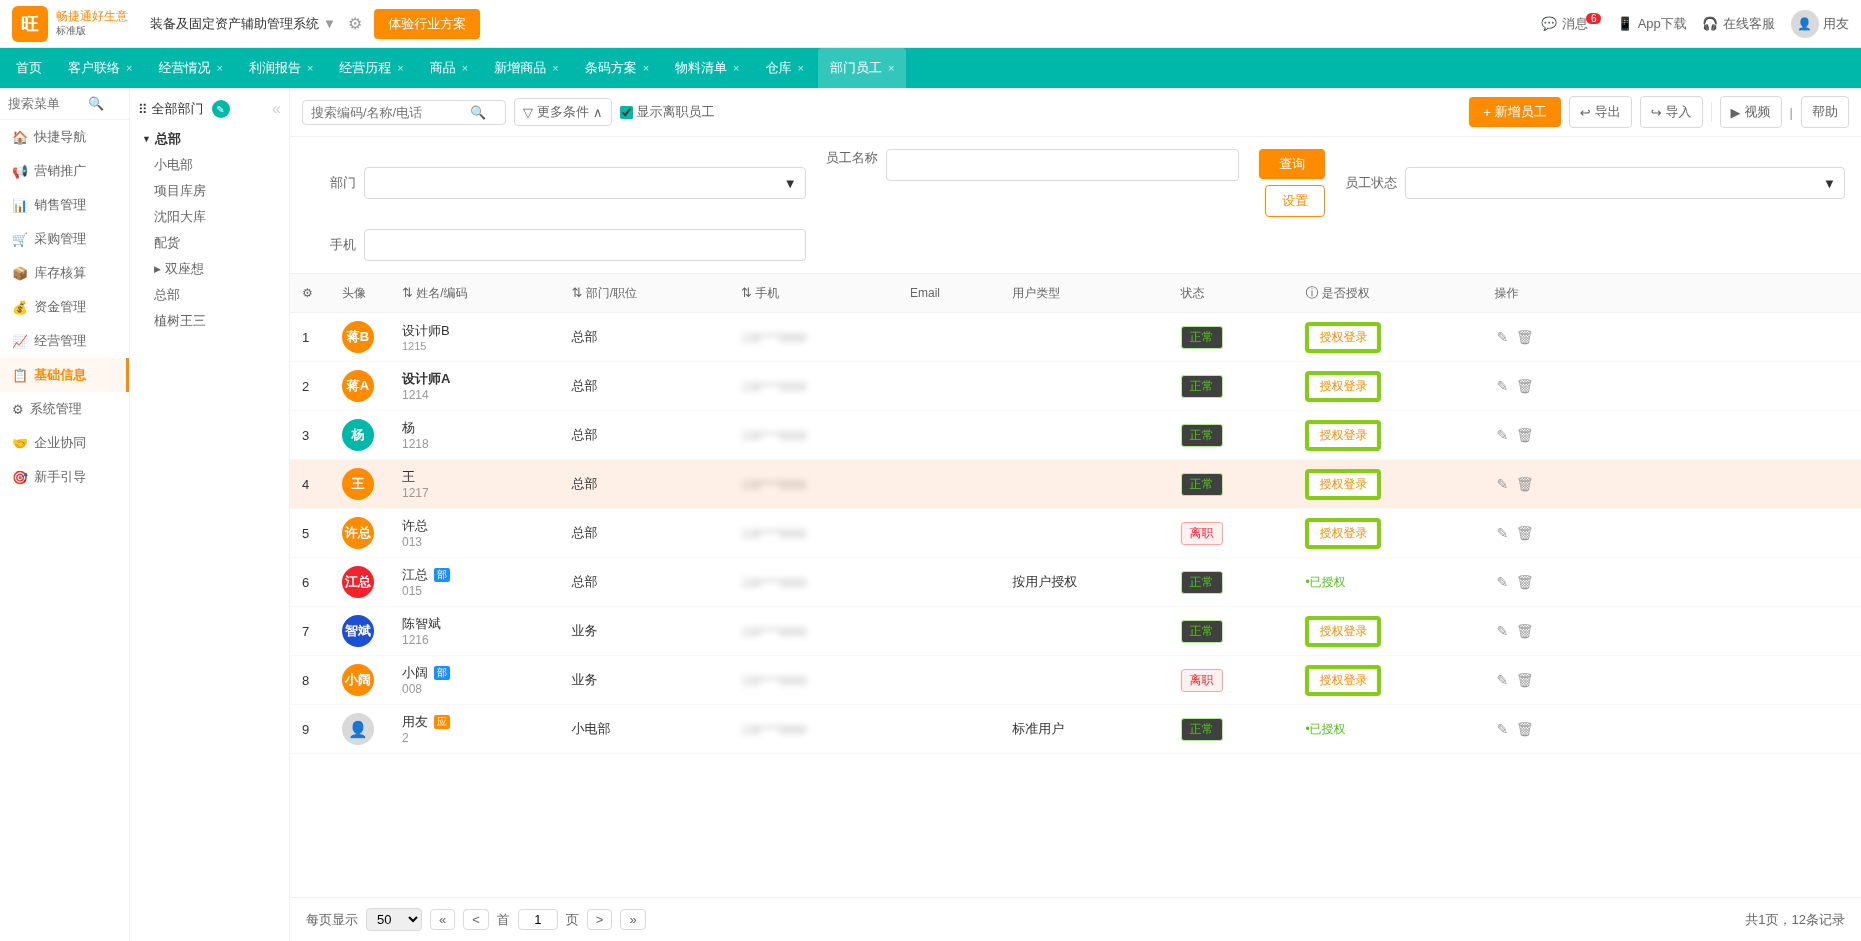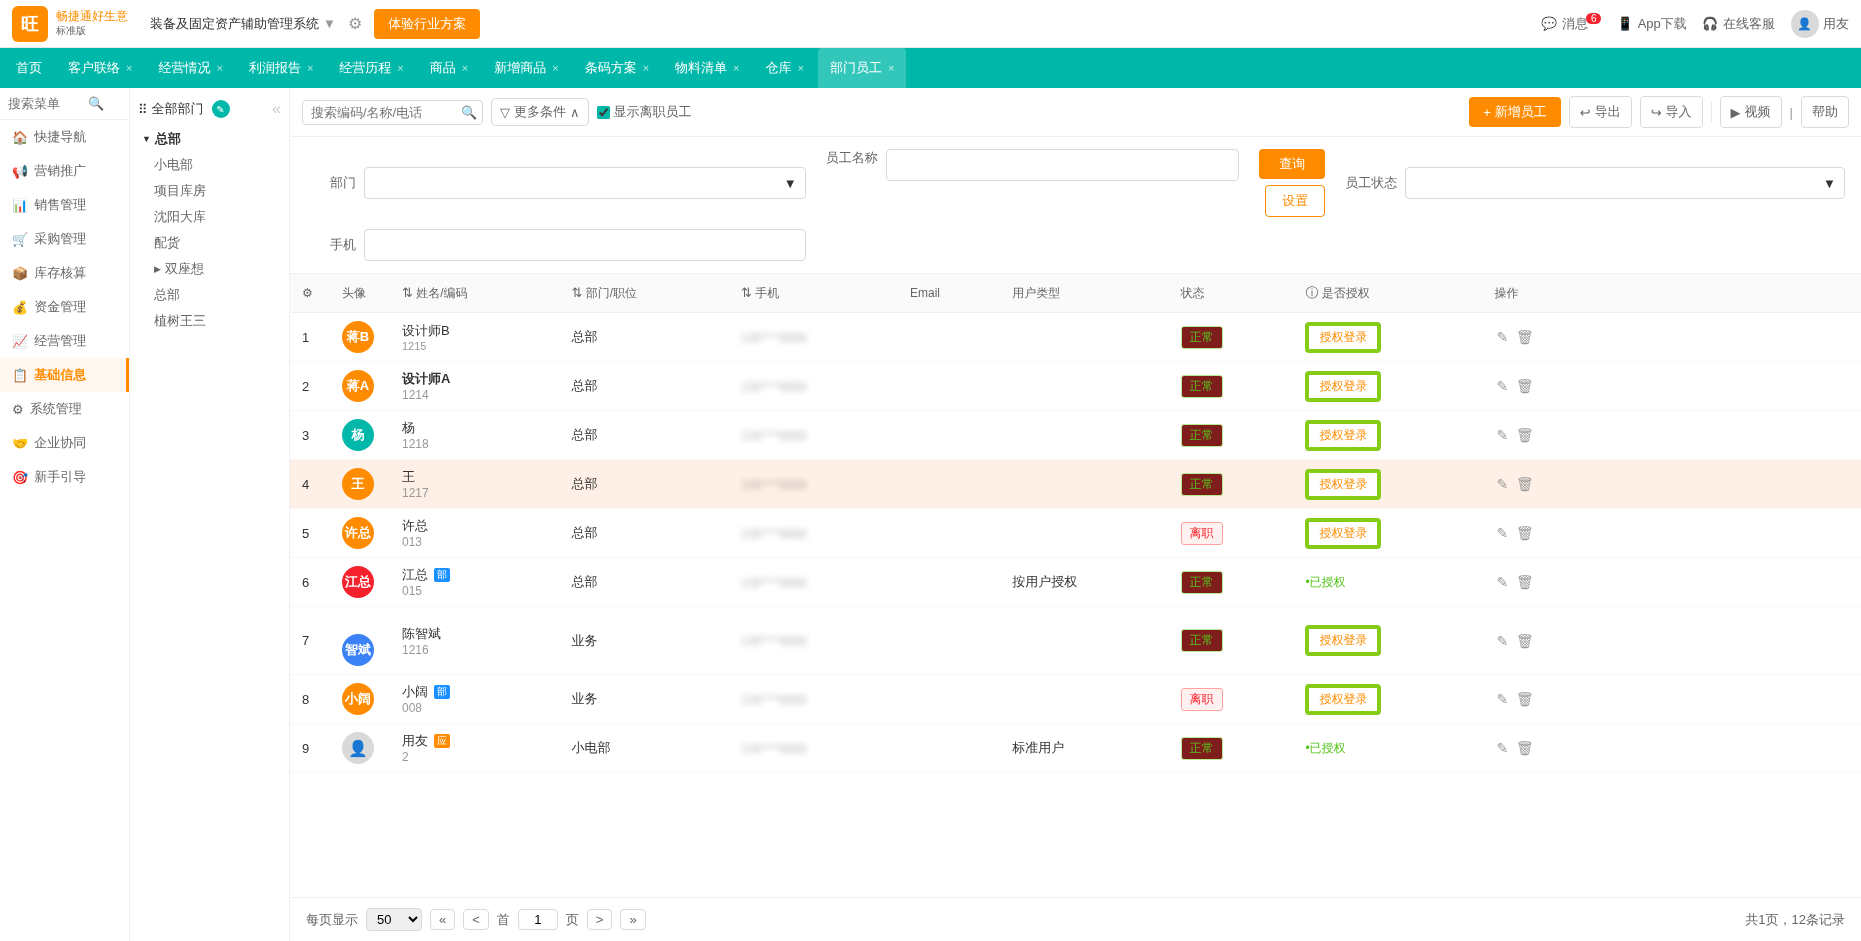--- a/index.html
+++ b/index.html
@@ -44,21 +44,21 @@
     .dept-tree-item.parent { font-weight: bold; color: #333; padding-left: 4px; }
     .dept-tree-item.child { padding-left: 16px; }
     .triangle { display: inline-block; font-size: 9px; }
     .collapse-btn { margin-left: auto; color: #ccc; cursor: pointer; font-size: 16px; }
 
     
     .content-area { flex: 1; display: flex; flex-direction: column; overflow: hidden; background: #f5f5f5; }
 
     
     .content-toolbar { background: #fff; padding: 8px 12px; display: flex; align-items: center; gap: 8px; border-bottom: 1px solid #f0f0f0; }
-    .search-box { display: flex; align-items: center; border: 1px solid #d9d9d9; border-radius: 4px; padding: 4px 8px; gap: 0; width: 181px; }
+    .search-box { display: flex; align-items: center; border: 1px solid #d9d9d9; border-radius: 4px; padding: 4px 8px; gap: 9px; width: 204px; }
     .search-box input { border: none; outline: none; font-size: 13px; width: 150px; }
     .filter-btn { display: flex; align-items: center; gap: 4px; color: #666; cursor: pointer; padding: 4px 8px; border: 1px solid #d9d9d9; border-radius: 4px; background: #fff; }
     .checkbox-label { display: flex; align-items: center; gap: 4px; color: #666; cursor: pointer; }
     .checkbox-label input { accent-color: #00b8a9; }
     .right-toolbar { margin-left: auto; display: flex; align-items: center; gap: 8px; }
     .btn-add { background: #ff8c00; color: #fff; border: none; border-radius: 4px; padding: 6px 14px; cursor: pointer; display: flex; align-items: center; gap: 4px; font-size: 13px; }
     .btn-outline { border: 1px solid #d9d9d9; background: #fff; color: #666; border-radius: 4px; padding: 6px 10px; cursor: pointer; display: flex; align-items: center; gap: 4px; font-size: 13px; }
     .divider-v { width: 1px; height: 20px; background: #e8e8e8; }
 
     
@@ -76,21 +76,21 @@
     table { width: 100%; border-collapse: collapse; }
     thead tr { background: #fafafa; }
     th { padding: 10px 12px; text-align: left; color: #666; font-weight: normal; border-bottom: 1px solid #f0f0f0; white-space: nowrap; font-size: 12px; }
     td { padding: 8px 12px; border-bottom: 1px solid #f8f8f8; vertical-align: middle; }
     tr.highlighted { background: #fef0e6; }
 
     .avatar-circle { width: 32px; height: 32px; border-radius: 50%; display: flex; align-items: center; justify-content: center; color: #fff; font-size: 13px; font-weight: bold; flex-shrink: 0; }
     .avatar-gray { width: 32px; height: 32px; border-radius: 50%; background: #d9d9d9; display: flex; align-items: center; justify-content: center; color: #fff; font-size: 16px; flex-shrink: 0; }
 
     .status-badge { display: inline-block; padding: 2px 8px; border-radius: 3px; font-size: 12px; }
-    .status-normal { background: #7f1d1d; color: #52c41a; border: 1px solid #b7eb8f; }
+    .status-normal { background: #404040; color: #52c41a; border: 1px solid #b7eb8f; }
     .status-resign { background: #fff1f0; color: #f5222d; border: 1px solid #ffa39e; }
 
     .btn-authorize { border: 4px solid #84cc16; color: #ff8c00; background: #fff; border-radius: 4px; padding: 3px 10px; cursor: pointer; font-size: 12px; white-space: nowrap; }
     .authorized-dot { color: #52c41a; font-size: 12px; }
 
     .action-btn { color: #999; background: none; border: none; cursor: pointer; padding: 2px; font-size: 14px; }
 
     .blur-text { color: transparent; text-shadow: 0 0 6px rgba(0,0,0,0.3); font-size: 12px; user-select: none; text-align: right; }
     .tag-badge { display: inline-block; background: #ff8c00; color: #fff; font-size: 10px; padding: 0 3px; border-radius: 2px; margin-left: 2px; }
 
@@ -471,21 +471,21 @@
               <td><span class="status-badge status-normal">正常</span></td>
               <td><span class="authorized-dot">•已授权</span></td>
               <td>
       <button class="action-btn" title="编辑">✎</button>
       <button class="action-btn" title="删除">🗑</button>
     </td>
             </tr>
             <tr>
               <td>7</td>
               <td>
-                <div class="avatar-circle" style="background:#3b82f6;margin-top:19px;">智斌</div>
+                <div class="avatar-circle" style="background:#1d4ed8;">智斌</div>
               </td>
               <td>
                 <div style="display:flex;align-items:center;gap:4px;">
                   <span>陈智斌</span>
                 </div>
                 <div style="color:#999;font-size:12px;">1216</div>
               </td>
               <td>业务</td>
               <td><span class="blur-text">138****8888</span></td>
               <td></td>

